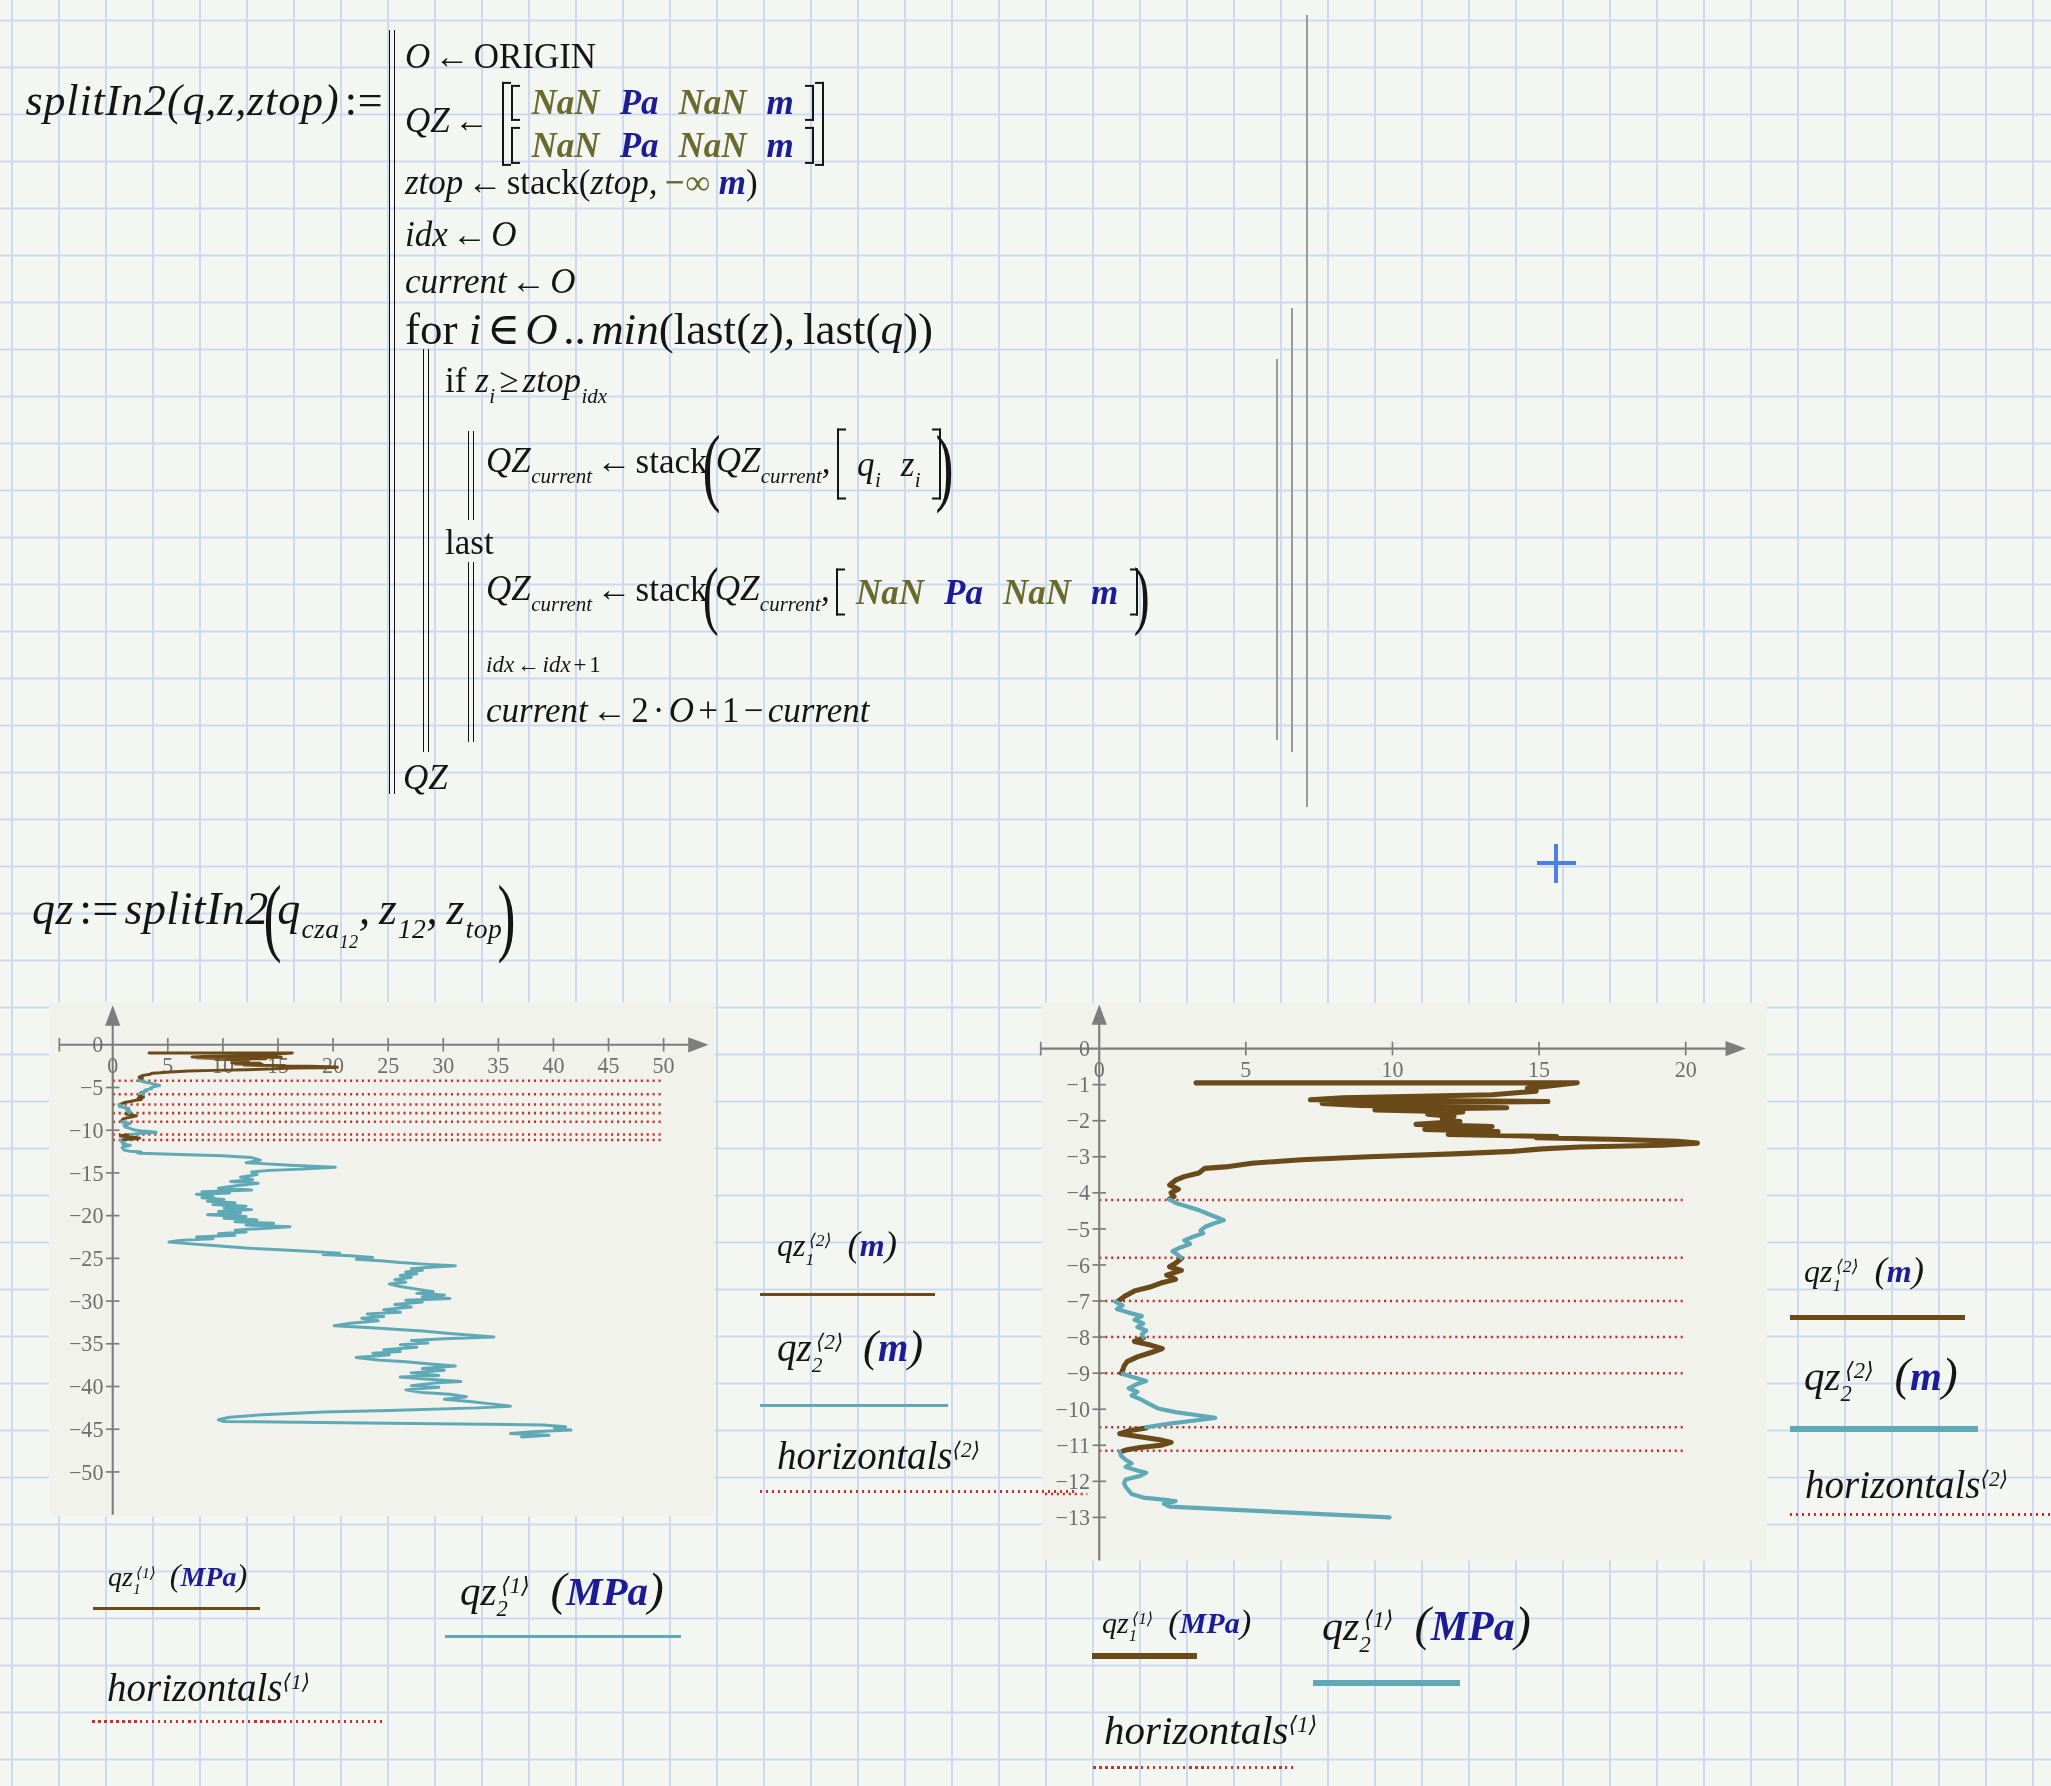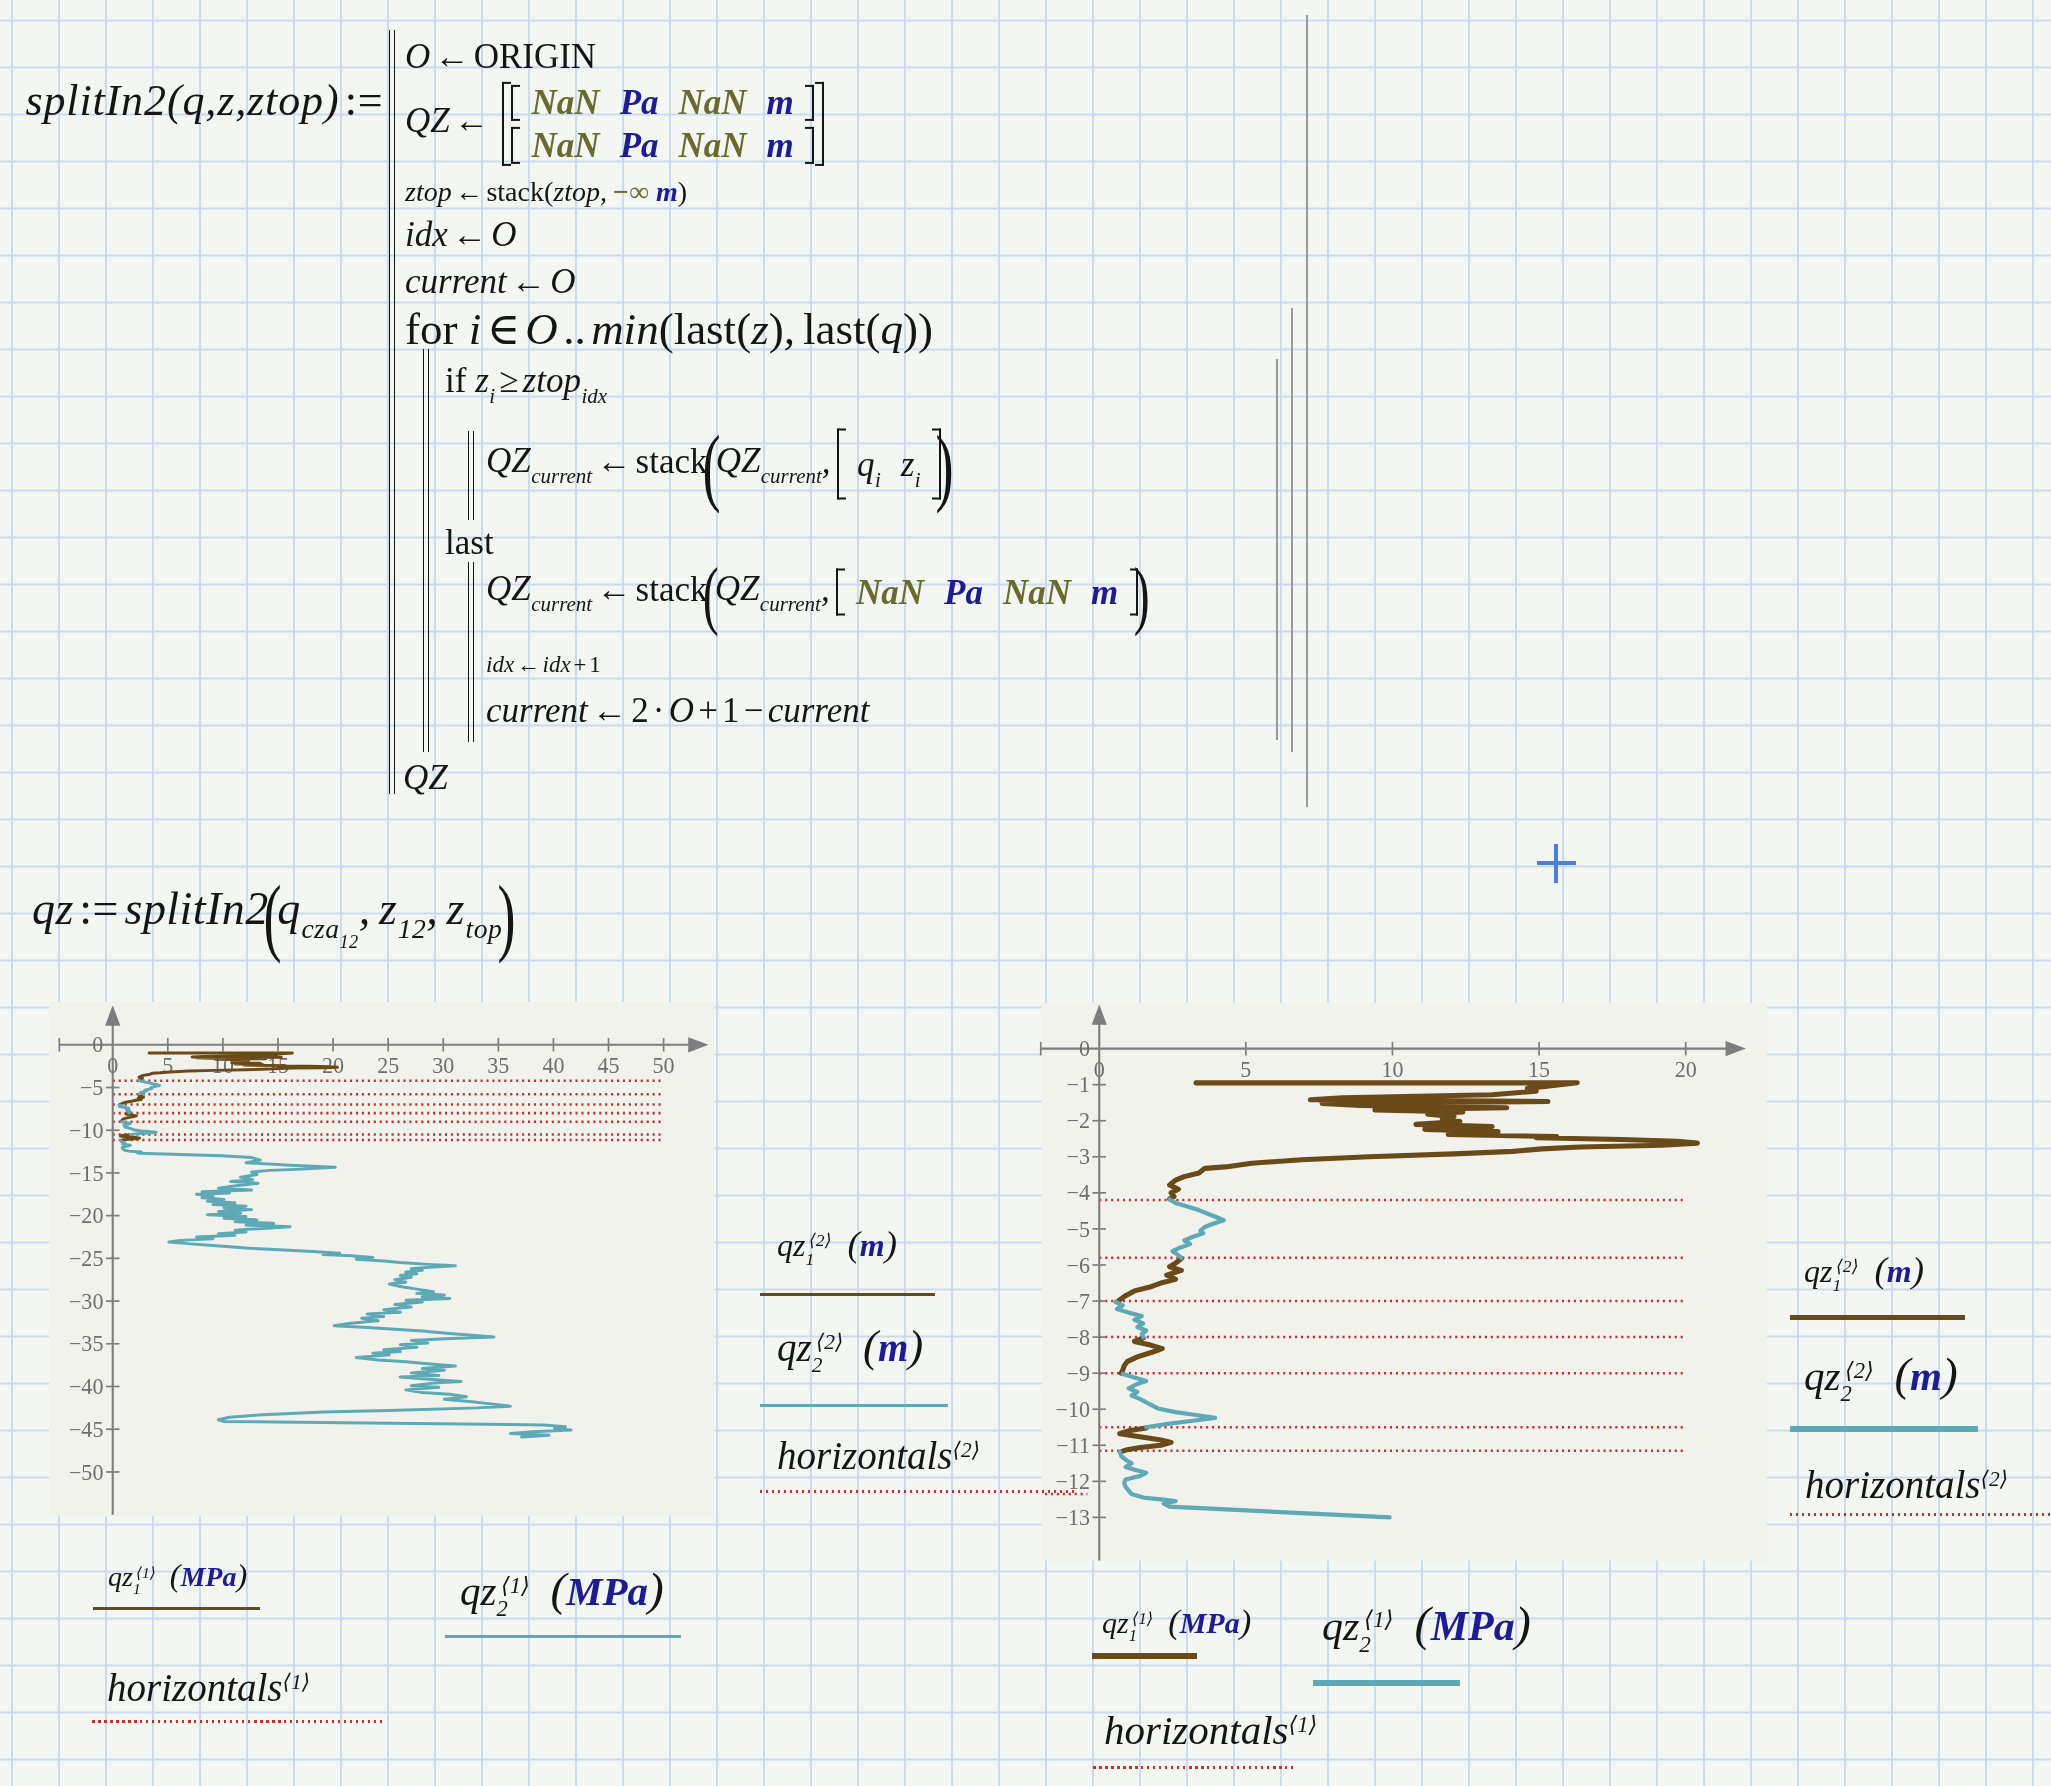--- a/index.html
+++ b/index.html
@@ -221,21 +221,21 @@
               <span class="nan">NaN</span>
               <span class="unit">m</span>
       </span>
             <span class="mbrk r"></span>
           </span>
     </span>
         <span class="mbrk r"></span>
       </span>
   </div>
 
-  <div class="math" style="left:405px;top:192px;transform:translateY(-50%);font-size:28px;">
+  <div class="math" style="left:405px;top:182px;transform:translateY(-50%);font-size:35px;">
     <span>ztop</span><span class="op">←</span><span class="up">stack</span><span class="up">(</span><span>ztop</span><span class="cm">,</span><span class="nan">−∞</span><span>&nbsp;</span><span class="unit">m</span><span class="up">)</span>
   </div>
 
   <div class="math" style="left:405px;top:234px;transform:translateY(-50%);font-size:35px;">
     <span>idx</span><span class="op">←</span><span>O</span>
   </div>
 
   <div class="math" style="left:405px;top:281px;transform:translateY(-50%);font-size:35px;">
     <span>current</span><span class="op">←</span><span>O</span>
   </div>

